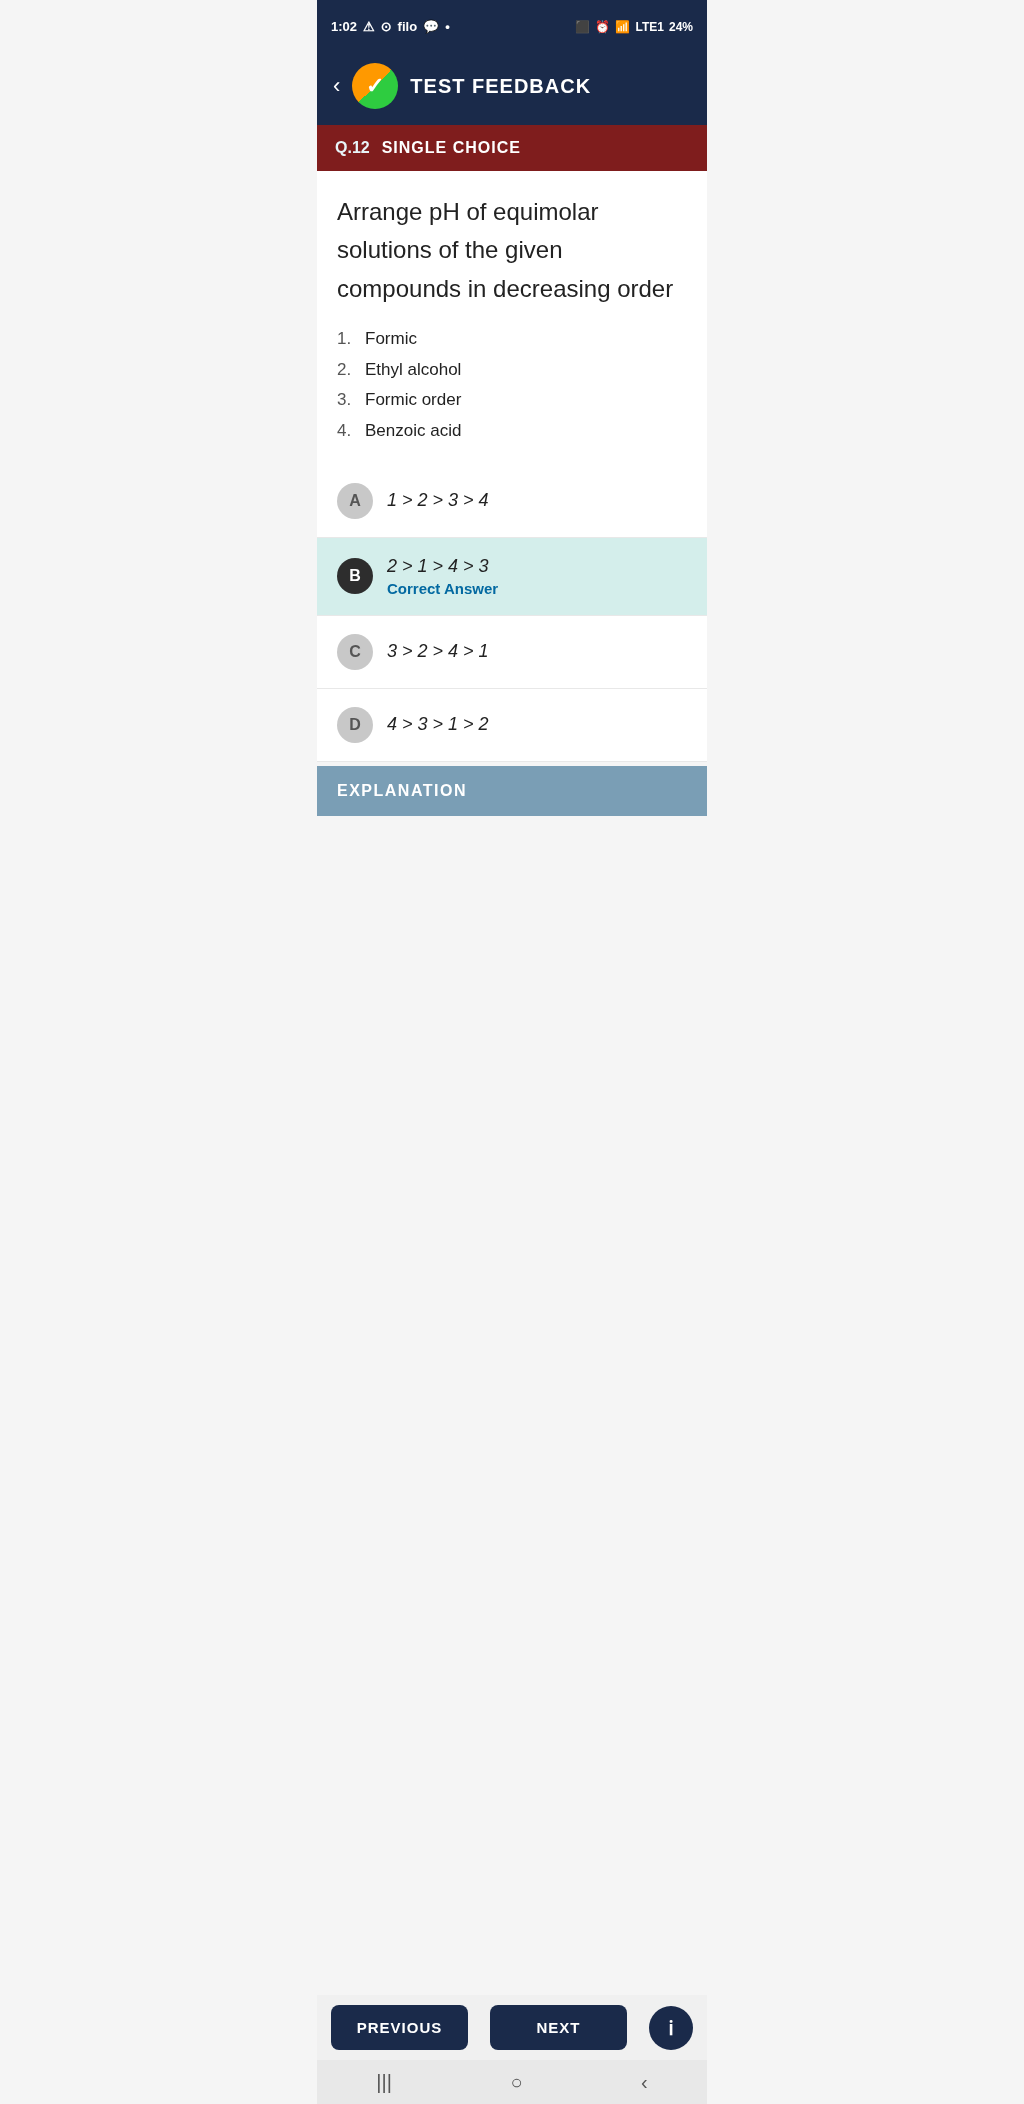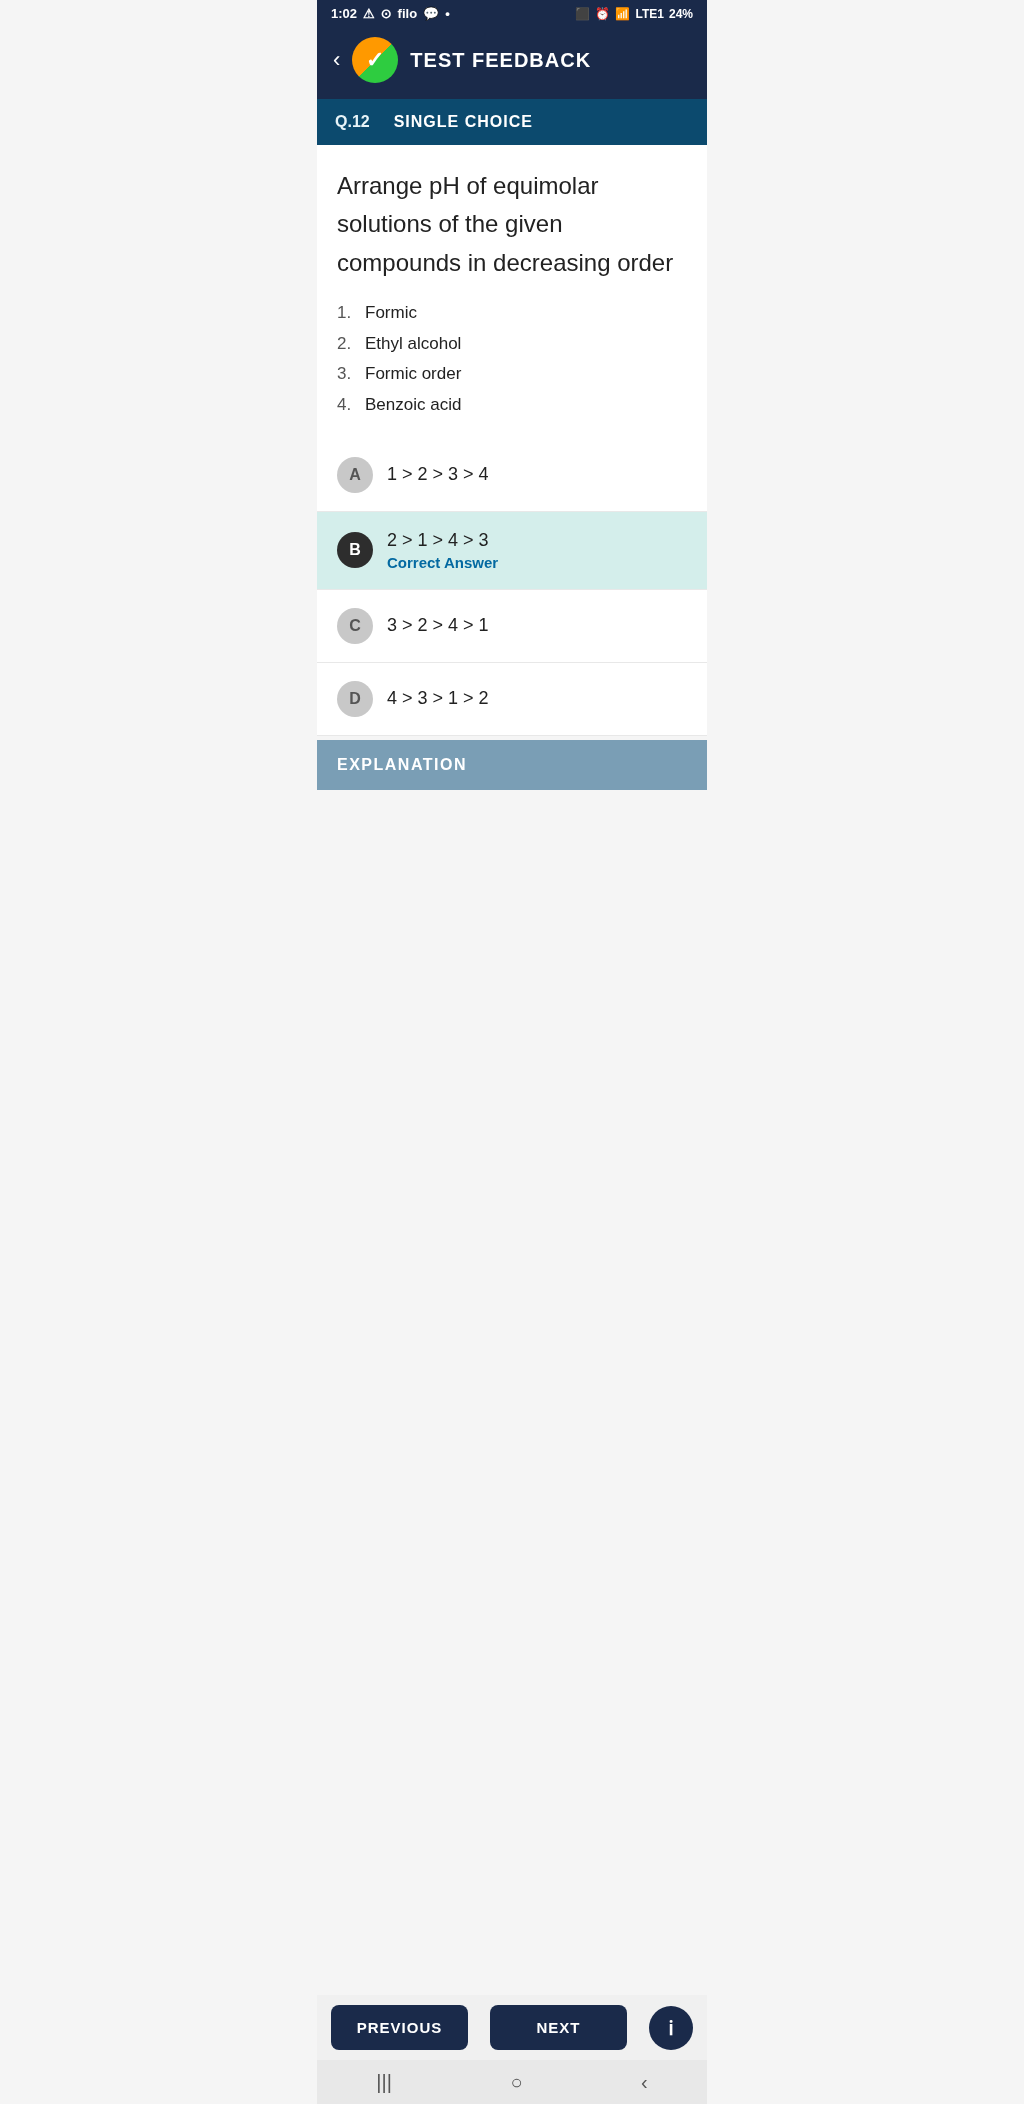--- a/index.html
+++ b/index.html
@@ -12,21 +12,21 @@
       position: relative;
     }
 
     
     .status-bar {
       background: #1a2a4a;
       color: white;
       display: flex;
       justify-content: space-between;
       align-items: center;
-      padding: 6px 14px;
+      padding: 19px 14px;
       font-size: 13px;
       font-weight: 600;
     }
     .status-left { display: flex; align-items: center; gap: 6px; }
     .status-right { display: flex; align-items: center; gap: 5px; font-size: 12px; }
 
     
     .header {
       background: #1a2a4a;
       display: flex;
@@ -57,25 +57,25 @@
     }
     .header-title {
       color: white;
       font-size: 20px;
       font-weight: 700;
       letter-spacing: 1px;
     }
 
     
     .question-header {
-      background: #0c4a6e;
+      background: #7f1d1d;
       padding: 14px 18px;
       display: flex;
       align-items: center;
-      gap: 24px;
+      gap: 12px;
     }
     .q-number {
       color: #e8f4f8;
       font-size: 16px;
       font-weight: 700;
     }
     .q-type {
       color: white;
       font-size: 16px;
       font-weight: 700;
@@ -145,20 +145,21 @@
       background: #2d2d2d;
       color: white;
     }
     .option-content {
       display: flex;
       flex-direction: column;
     }
     .option-text {
       font-size: 18px;
       color: #222;
+      font-style: italic;
     }
     .correct-label {
       color: #0369a1;
       font-size: 15px;
       font-weight: 600;
       margin-top: 3px;
     }
 
     
     .explanation-bar {

